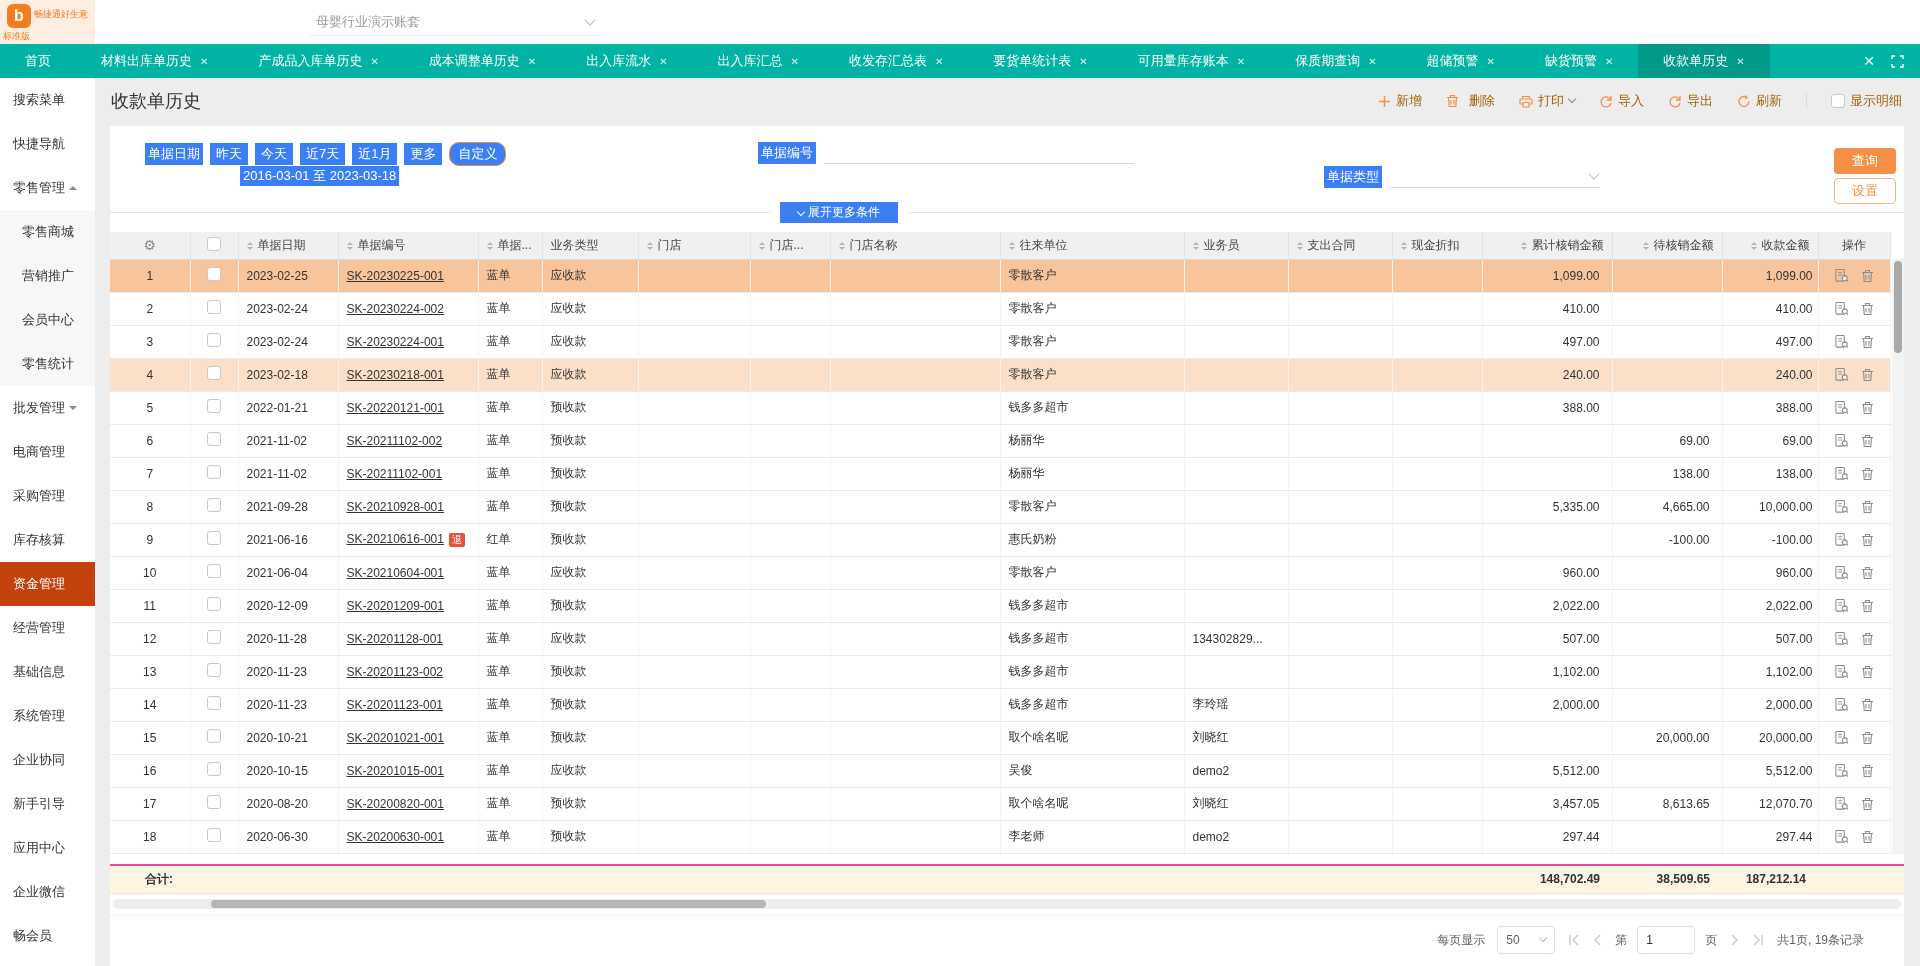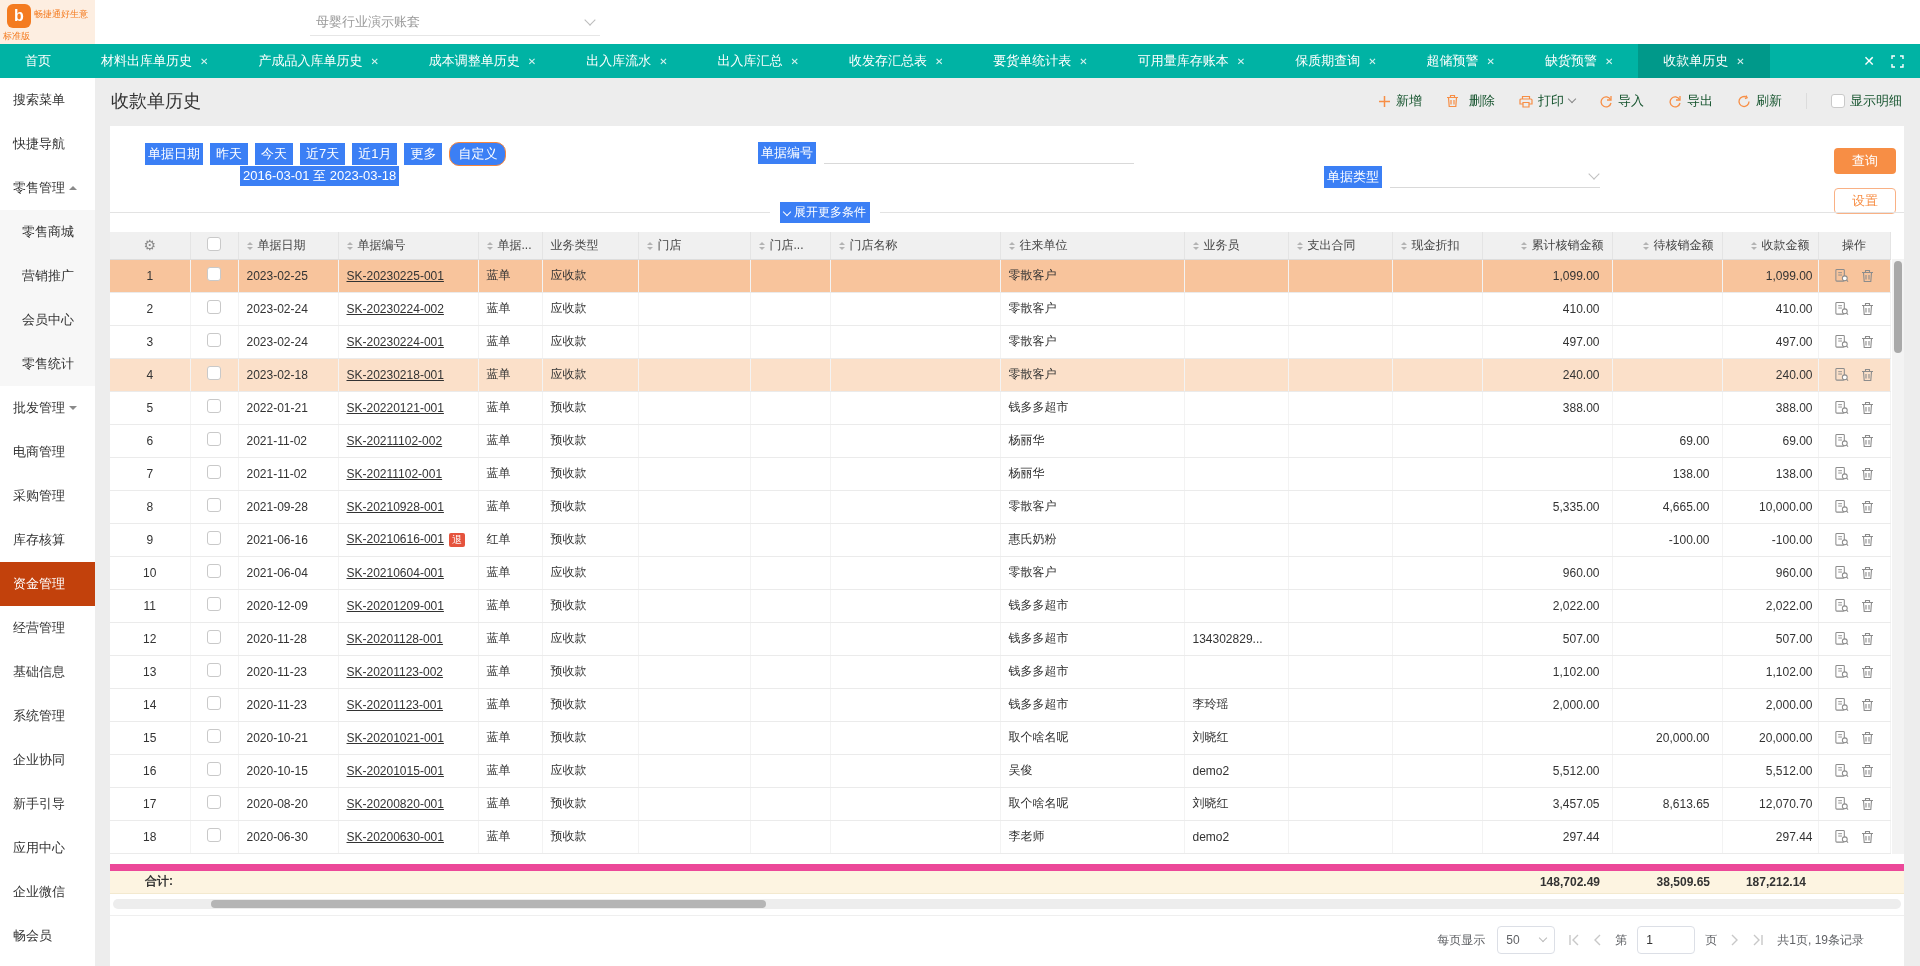--- a/index.html
+++ b/index.html
@@ -40,47 +40,47 @@
   .side-item.sub { background:#f7f7f7; padding-left:22px; }
   .side-item.active { background:#c2410c; color:#fff; }
   .arrow-up, .arrow-down { display:inline-block; margin-left:4px; border:4px solid transparent; vertical-align:middle; }
   .arrow-up { border-bottom-color:#8a8a8a; margin-top:-6px; }
   .arrow-down { border-top-color:#8a8a8a; margin-top:2px; }
   .main { flex:1; display:flex; flex-direction:column; overflow:hidden; }
 
   
   .title-row { height:46px; display:flex; align-items:center; padding:0 18px 0 16px; }
   .page-title { font-size:18px; color:#333; font-weight:400; }
-  .toolbar { margin-left:auto; display:flex; align-items:center; font-size:13px; color:#14532d; }
+  .toolbar { margin-left:auto; display:flex; align-items:center; font-size:13px; color:#a16207; }
   .tb-item { display:flex; align-items:center; gap:5px; margin-left:24px; cursor:pointer; }
   .tb-item svg { display:block; }
   .tool-divider { width:1px; height:16px; background:#dcdcdc; margin-left:24px; }
   .checkbox { width:14px; height:14px; border:1px solid #c9c9c9; border-radius:3px; background:#fff; display:inline-block; }
 
   
   .card { background:#fff; margin:2px 16px 0 15px; flex:1; display:flex; flex-direction:column; overflow:hidden; }
 
   
   .filter-area { position:relative; height:86px; flex:none; }
   .hl { background:#3b7ff5; color:#fff; }
   .f-date { position:absolute; left:35px; top:16px; display:flex; align-items:center; gap:7px; font-size:13px; }
   .qbtn { padding:2px 6px; cursor:pointer; }
   .qbtn.custom { border:1px solid #f7863c; border-radius:10px; padding:2px 8px; }
   .f-range { position:absolute; left:130px; top:40px; font-size:13px; padding:1px 3px; }
   .f-field { position:absolute; top:16px; display:flex; align-items:flex-end; font-size:13px; }
   .f-label { padding:2px 3px; }
   .f-input { border-bottom:1px solid #d9d9d9; height:22px; margin-left:8px; position:relative; }
   .f-input .chev { position:absolute; right:2px; top:8px; border-color:#c0c0c0; }
-  .f-actions { position:absolute; right:8px; top:22px; display:flex; flex-direction:column; gap:14px; }
+  .f-actions { position:absolute; right:8px; top:22px; display:flex; flex-direction:column; gap:4px; }
   .btn { width:62px; height:26px; border-radius:4px; font-size:13px; display:flex; align-items:center; justify-content:center; cursor:pointer; }
   .btn.primary { background:#f78e45; color:#fff; }
   .btn.ghost { background:#fff; color:#f78e45; border:1px solid #f9b185; }
   .expand-bar { position:relative; height:20px; border-top:1px solid #e3e3e3; flex:none; }
   .expand-pill { position:absolute; left:660px; top:-11px; background:#fff; padding:0 10px; display:flex; align-items:center; gap:5px; }
-  .expand-pill .txt { font-size:12px; padding:2px 4px; display:flex; align-items:center; gap:4px; }
+  .expand-pill .txt { font-size:12px; padding:2px 18px; display:flex; align-items:center; gap:4px; }
   .expand-pill .chev { border-color:#fff; width:6px; height:6px; margin-top:-2px; }
 
   
   .table-zone { position:relative; flex:none; }
   table { border-collapse:collapse; table-layout:fixed; width:calc(100% - 14px); font-size:12px; }
   th { height:27px; background:#f0f0f0; font-weight:normal; color:#444; text-align:left; padding:0 8px;
     border-right:1px solid #e4e4e4; border-bottom:1px solid #ddd; white-space:nowrap; overflow:hidden; }
   th.num, td.num { text-align:right; }
   th.ctr, td.ctr { text-align:center; }
   td { height:33px; padding:0 8px; border-bottom:1px solid #ebebeb; border-right:1px solid #f3f3f3;
@@ -98,21 +98,21 @@
   .gear { color:#8a8a8a; font-size:14px; cursor:pointer; }
   td.clip span.v { display:inline-block; transform:translateX(7px); }
   td.c-ops { border-left:1px solid #ececec; }
   .ops-wrap { display:flex; gap:12px; justify-content:center; align-items:center; }
   .op-icon { cursor:pointer; display:block; }
   .vscroll { position:absolute; right:0; top:27px; bottom:0; width:12px; background:#f3f3f3; }
   .vthumb { position:absolute; top:2px; left:2px; width:8px; height:92px; background:#a9a9a9; border-radius:5px; }
 
   
   .totals-row { margin-top:10px; height:30px; background:#fdf4e1; display:flex; align-items:center;
-    font-size:12px; font-weight:bold; color:#333; flex:none; border-top:7px solid #ec4899; border-bottom:1px solid #f3e9cf; }
+    font-size:12px; font-weight:bold; color:#333; flex:none; border-top:2px solid #ec4899; border-bottom:1px solid #f3e9cf; }
   .t-label { padding-left:35px; font-weight:bold; }
   .t-spacer { flex:1; }
   .t-val { text-align:right; padding-right:12px; flex:none; }
   .w-accum { width:130px; } .w-pending { width:110px; } .w-amount { width:96px; }
   .t-end { width:86px; flex:none; }
 
   
   .hscroll { height:10px; margin:5px 3px 0 3px; background:#ededed; border-radius:5px; position:relative; flex:none; }
   .hthumb { position:absolute; left:5.5%; top:1px; height:8px; width:31%; background:#b5b5b5; border-radius:4px; }
 

